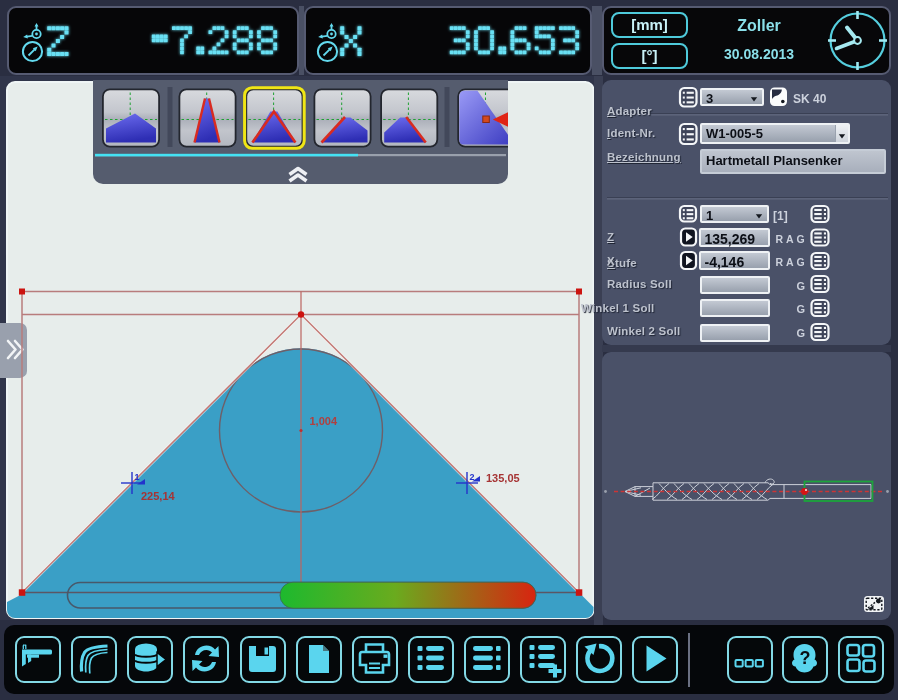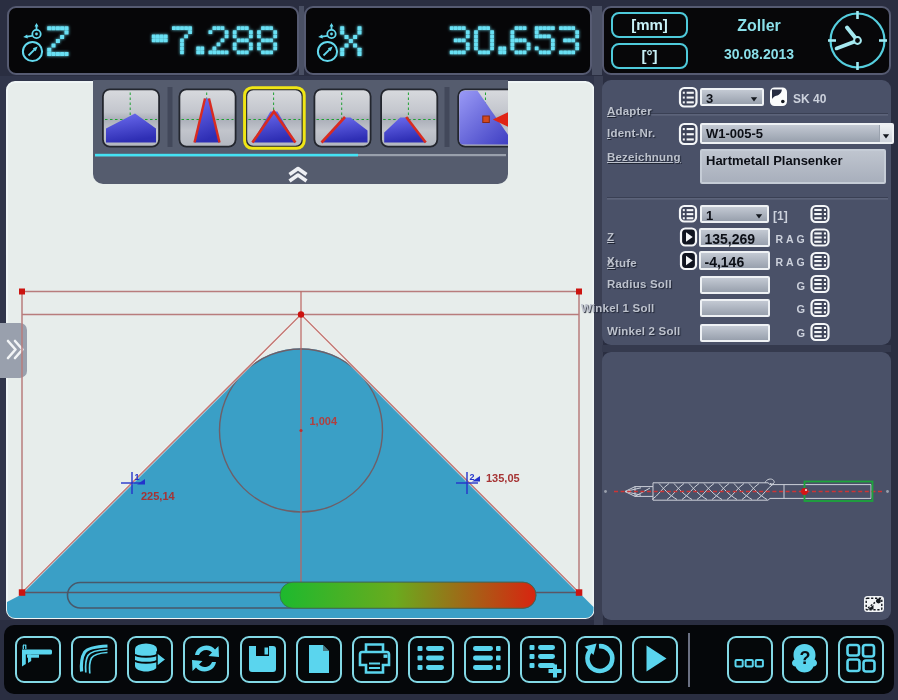--- a/index.html
+++ b/index.html
@@ -559,28 +559,28 @@
 <div class="lbl" style="left:607px;top:278px;">Radius Soll</div>
 <div class="lbl" style="left:581px;top:301.5px;">Winkel 1 Soll</div>
 <div class="lbl" style="left:607px;top:325px;">Winkel 2 Soll</div>
 <div class="fld" style="left:700px;top:87.5px;width:64px;height:18px;">
     <span class="fldtxt" style="font-size:13px;">3</span>
     <svg style="position:absolute;right:4px;top:5px;" width="8" height="8" viewBox="0 0 8 8">
       <path d="M0.8,2.2 L7.2,2.2 L4,6.5 Z" fill="#14181f"></path>
     </svg>
   </div>
 <div class="wtxt" style="left:793px;top:92px;font-size:12px;">SK 40</div>
-<div class="fld" style="left:700px;top:122.5px;width:194px;height:21px;">
+<div class="fld" style="left:700px;top:122.5px;width:150px;height:21px;">
     <span class="fldtxt" style="font-size:13px;">W1-005-5</span>
     <span style="position:absolute;right:0px;top:0px;bottom:0px;width:13px;background:linear-gradient(#eef1f4,#cfd4dc);border-left:1px solid #9aa2ae;"></span>
     <svg style="position:absolute;right:2.5px;top:7px;z-index:2;" width="8" height="8" viewBox="0 0 8 8">
       <path d="M0.8,2.2 L7.2,2.2 L4,6.5 Z" fill="#14181f"></path>
     </svg>
   </div>
-<div class="abs" style="left:700px;top:149px;width:186px;height:35px;border:2px solid #c5ccd6;border-radius:2px;background:linear-gradient(#bfc5cf,#a8afbc);">
+<div class="abs" style="left:700px;top:149px;width:186px;height:25px;border:2px solid #c5ccd6;border-radius:2px;background:linear-gradient(#bfc5cf,#a8afbc);">
     <span class="fldtxt" style="font-size:13px;padding-top:2px;">Hartmetall Plansenker</span>
   </div>
 <div class="fld" style="left:700px;top:204.5px;width:69px;height:18px;">
     <span class="fldtxt" style="font-size:13px;">1</span>
     <svg style="position:absolute;right:4px;top:5px;" width="8" height="8" viewBox="0 0 8 8">
       <path d="M0.8,2.2 L7.2,2.2 L4,6.5 Z" fill="#14181f"></path>
     </svg>
   </div>
 <div class="wtxt" style="left:773px;top:208.5px;font-size:12px;">[1]</div>
 <div class="fld" style="left:698.5px;top:227.5px;width:71.5px;height:19px;">

